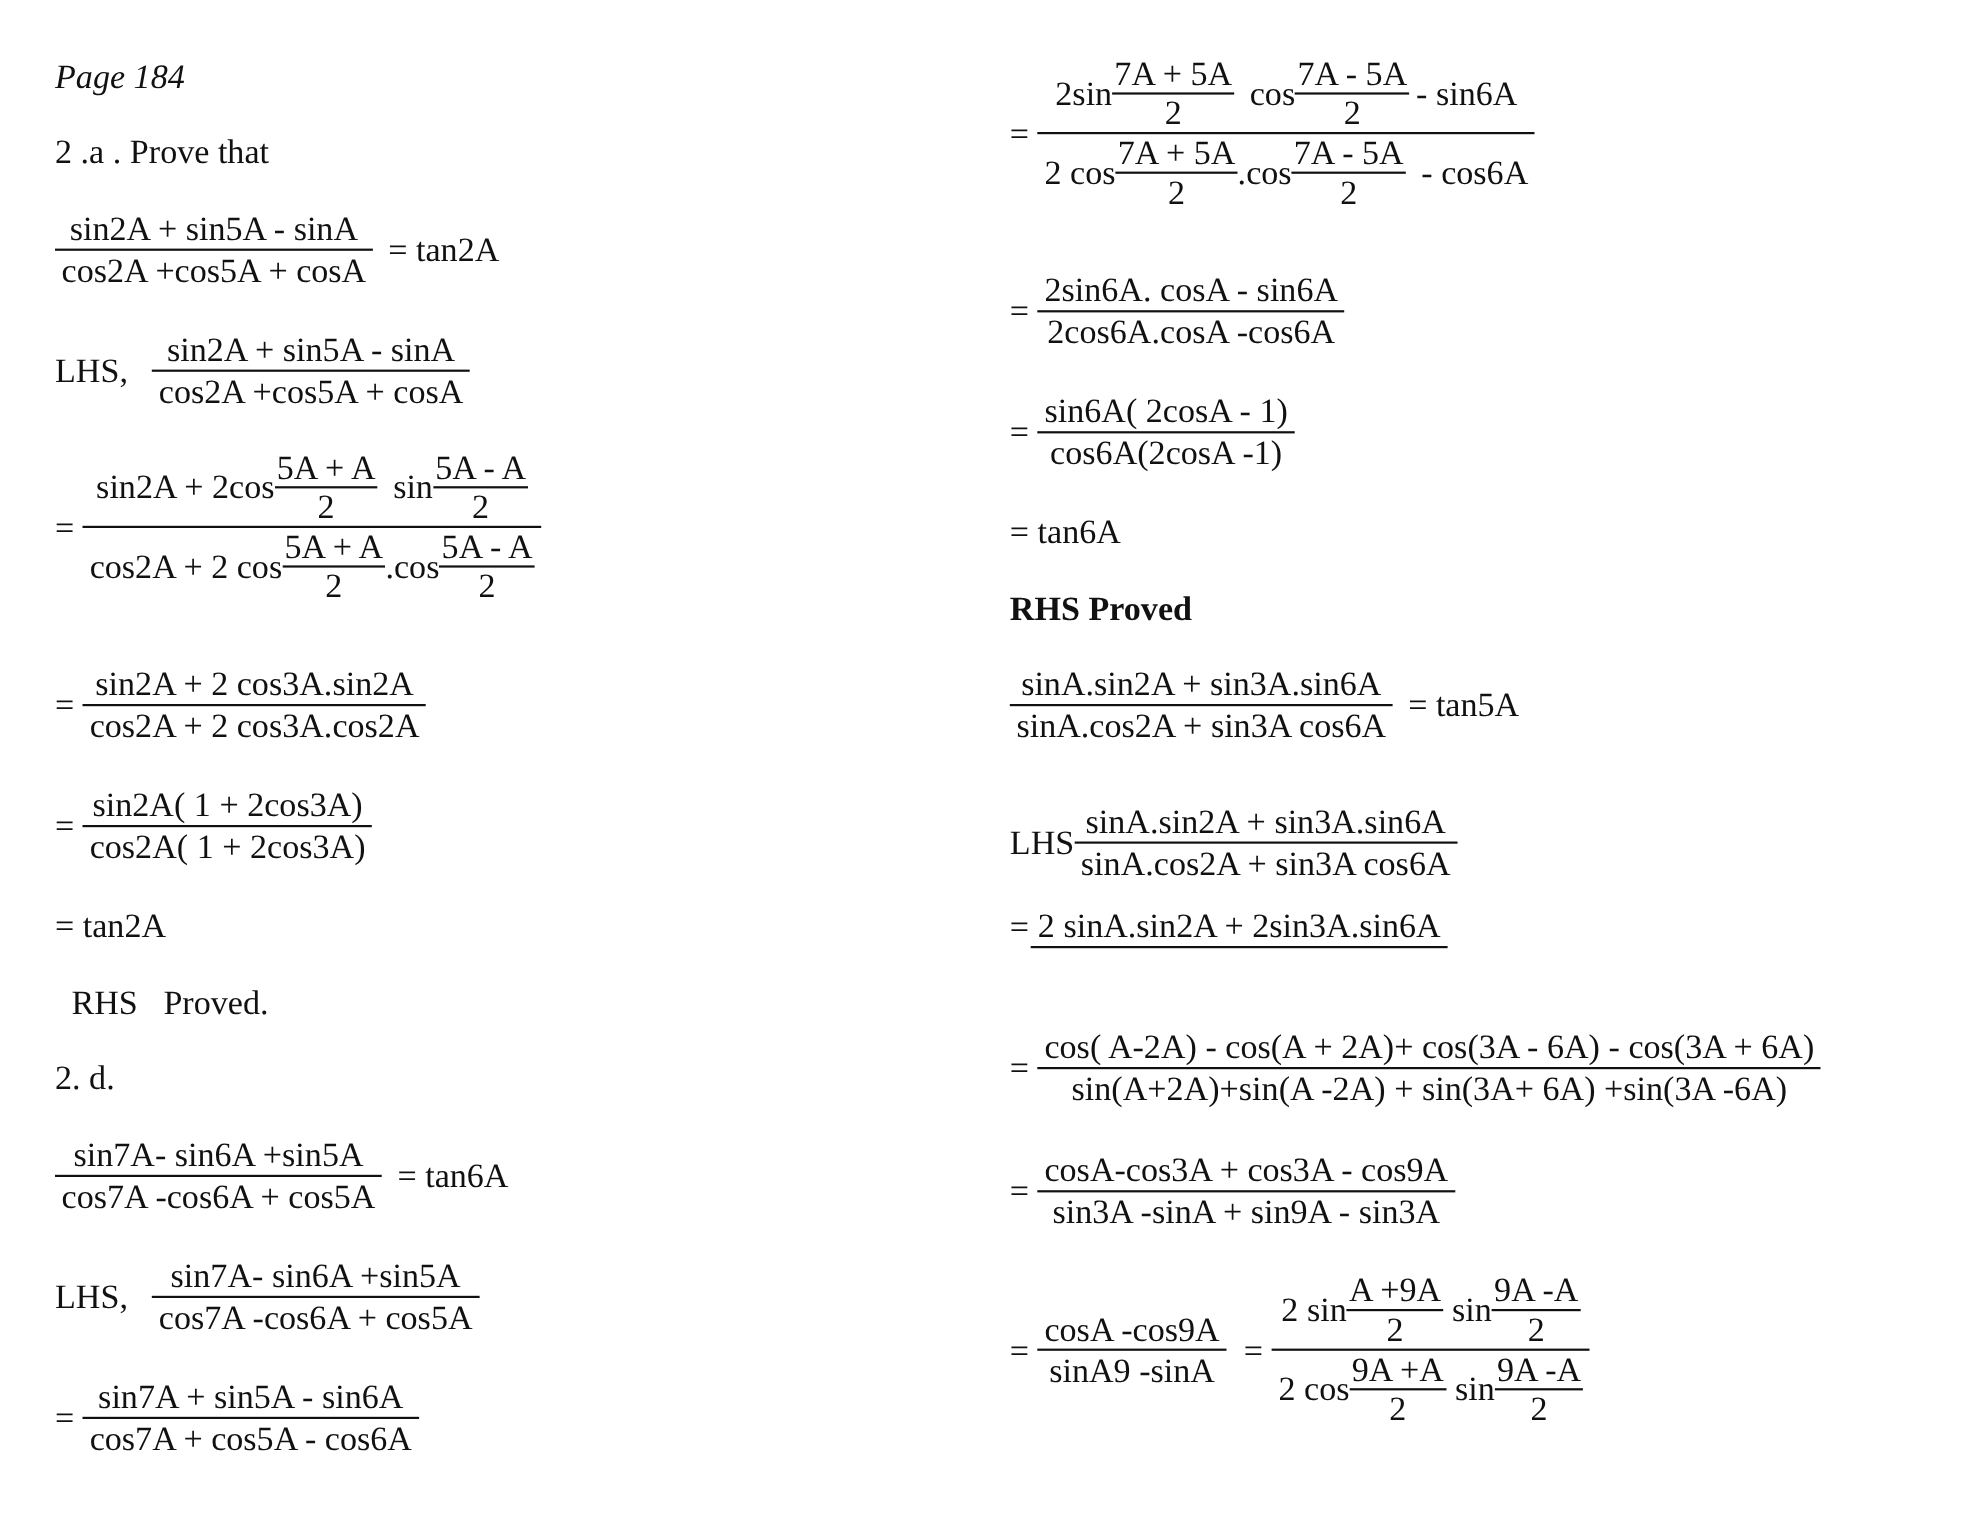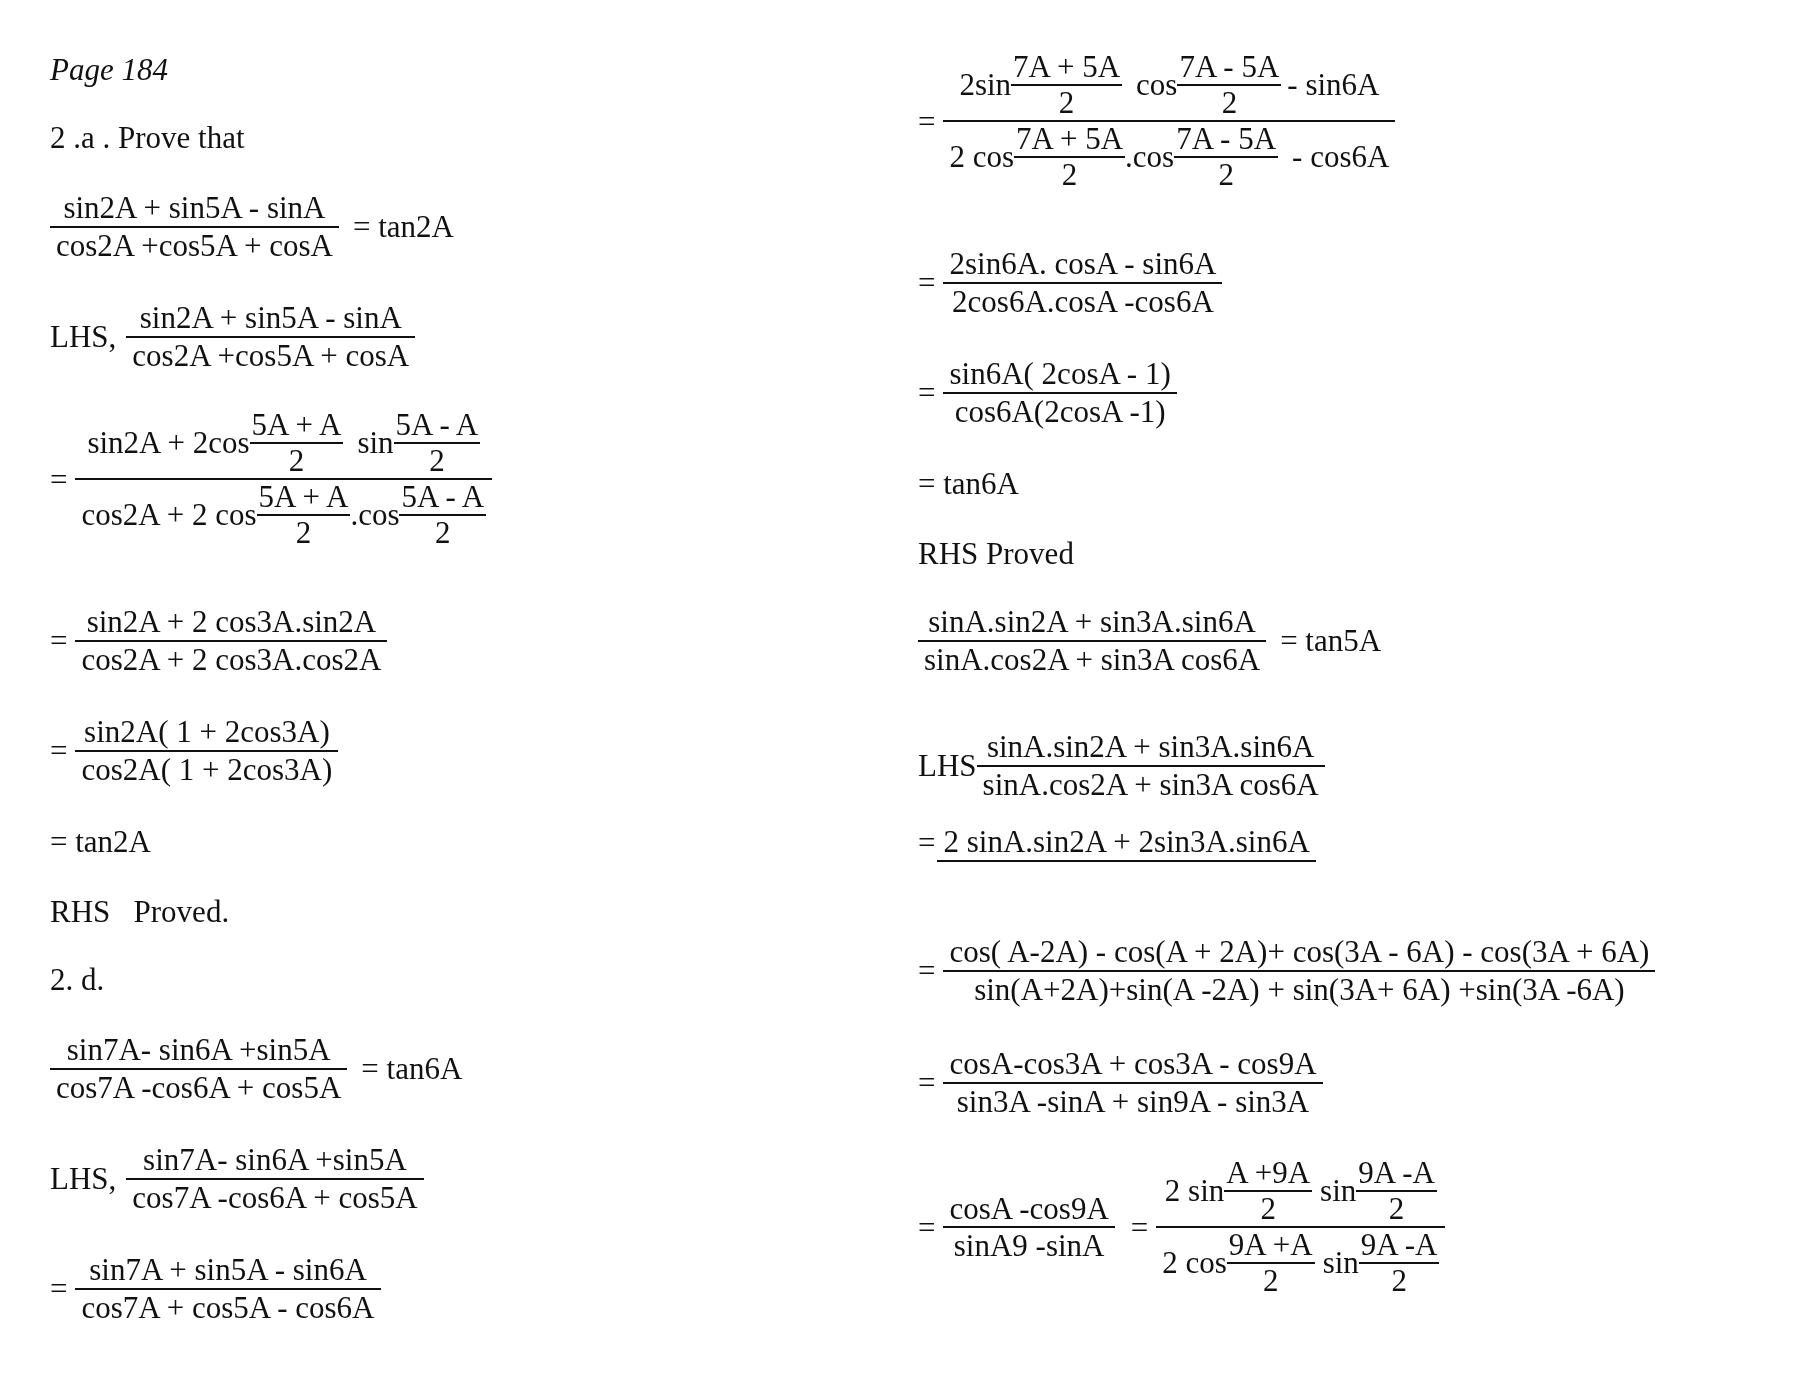--- a/index.html
+++ b/index.html
@@ -8,21 +8,21 @@
     font-family: "Liberation Serif", "DejaVu Serif", serif;
     color: #111111; font-size: 31px;
   }
   .blk { position: absolute; white-space: nowrap; line-height: 1; }
   .row { display: flex; align-items: center; }
   .frac { display: inline-flex; flex-direction: column; align-items: center; vertical-align: middle; }
   .frac > .num, .frac > .den { white-space: nowrap; padding: 0 6px; line-height: 1.15; }
   .frac > .bar { align-self: stretch; height: 2px; background: #111; }
   .eq { margin-right: 8px; }
   .post { margin-left: 14px; }
-  .lbl { margin-right: 10px; }
+  .lbl { margin-right: 22px; }
   .inner { display: inline-flex; align-items: center; }
   .ifrac { display: inline-flex; flex-direction: column; align-items: center; }
   .ifrac > .n, .ifrac > .d { line-height: 1.1; padding: 0 2px; white-space: nowrap; }
   .ifrac > .b { align-self: stretch; height: 2px; background: #111; }
   .gap { display: inline-block; width: 14px; }
 </style>
 </head>
 <body>
 
 <div class="blk" style="left:50px;top:54px;font-style:italic;">Page 184</div>
@@ -95,21 +95,21 @@
 <div class="blk row" style="left:50px;top:714px;">
   <span class="eq">=</span>
   <span class="frac">
     <span class="num">sin2A( 1 + 2cos3A)</span>
     <span class="bar"></span>
     <span class="den">cos2A( 1 + 2cos3A)</span>
   </span>
 </div>
 
 <div class="blk" style="left:50px;top:826px;">= tan2A</div>
-<div class="blk" style="left:50px;top:896px;white-space:pre;text-align:center;">RHS   Proved.</div>
+<div class="blk" style="left:65px;top:896px;white-space:pre;text-align:center;">RHS   Proved.</div>
 
 <div class="blk" style="left:50px;top:964px;">2. d.</div>
 
 <div class="blk row" style="left:50px;top:1032px;">
   <span class="frac">
     <span class="num">sin7A- sin6A +sin5A</span>
     <span class="bar"></span>
     <span class="den">cos7A -cos6A + cos5A</span>
   </span>
   <span class="post">= tan6A</span>
@@ -185,21 +185,21 @@
 <div class="blk row" style="left:918px;top:356px;">
   <span class="eq">=</span>
   <span class="frac">
     <span class="num">sin6A( 2cosA - 1)</span>
     <span class="bar"></span>
     <span class="den">cos6A(2cosA -1)</span>
   </span>
 </div>
 
 <div class="blk" style="left:918px;top:468px;">= tan6A</div>
-<div class="blk" style="left:918px;top:538px;">RHS Proved</div>
+<div class="blk" style="left:918px;top:538px;font-weight:bold;">RHS Proved</div>
 
 <div class="blk row" style="left:918px;top:604px;">
   <span class="frac">
     <span class="num">sinA.sin2A + sin3A.sin6A</span>
     <span class="bar"></span>
     <span class="den">sinA.cos2A + sin3A cos6A</span>
   </span>
   <span class="post">= tan5A</span>
 </div>
 

